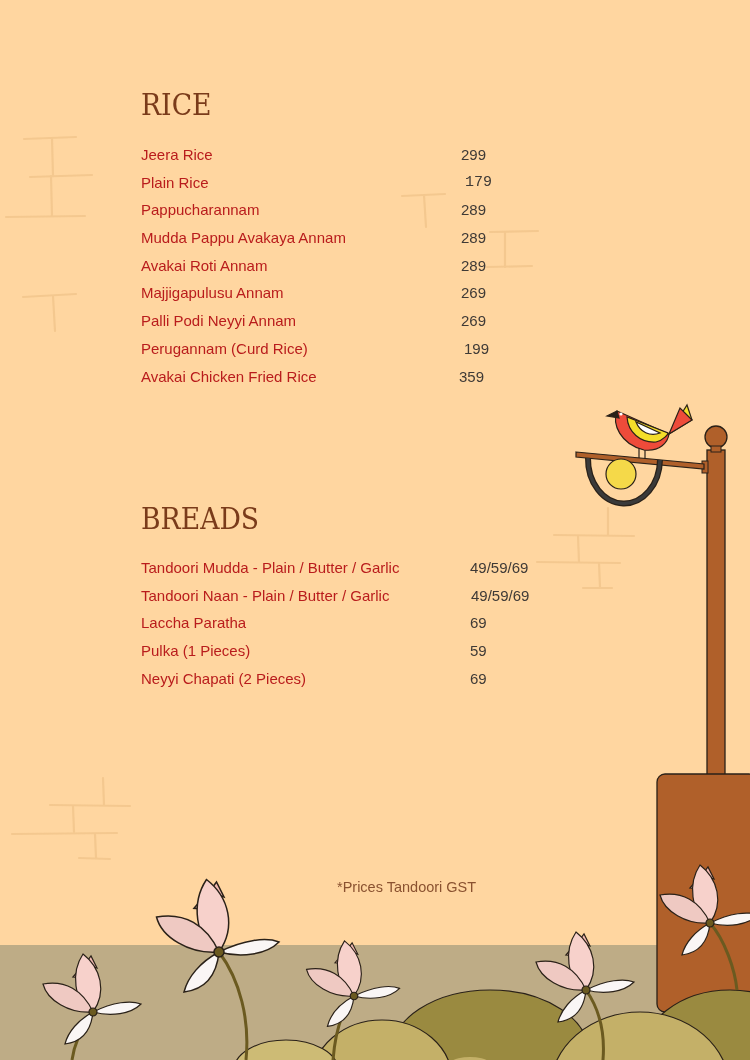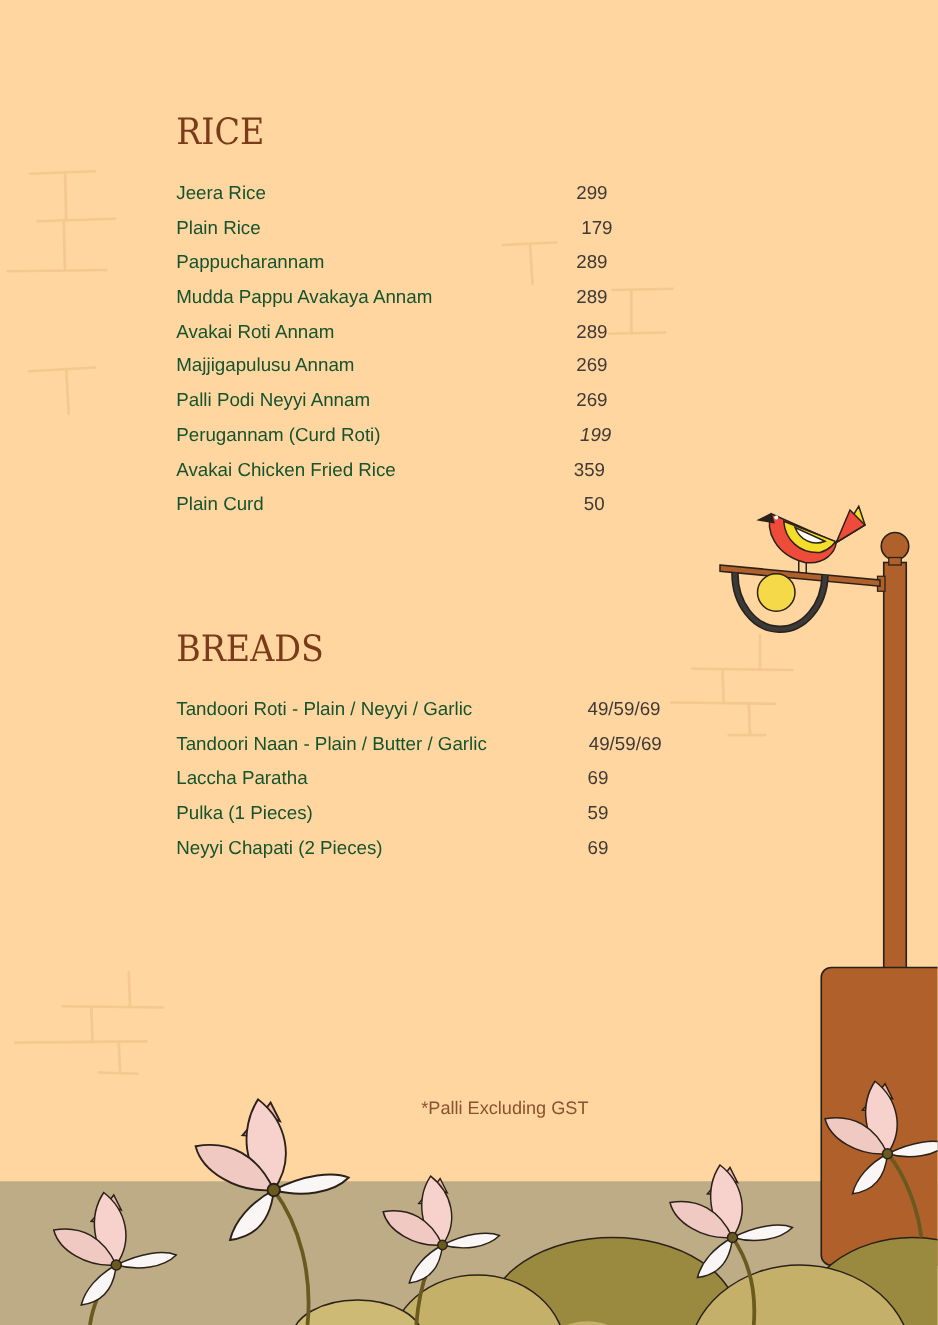--- a/index.html
+++ b/index.html
@@ -20,21 +20,21 @@
     color: #7a3b1a;
     letter-spacing: 0px;
     font-size: 29px;
     transform: scaleX(0.92);
     transform-origin: left center;
   }
   .menu-list { position: absolute; left: 141px; width: 440px; }
   .menu-row { position: relative; height: 27.7px; display: block; }
   .item-name {
     position: absolute; left: 0; top: 0;
-    font-size: 15px; line-height: 20px; color: #14532d;
+    font-size: 15px; line-height: 20px; color: #b91c1c;
     white-space: nowrap;
   }
   .item-price {
     position: absolute; top: 0;
     font-size: 15px; line-height: 20px; color: #3f3a36;
     white-space: nowrap;
     text-align: center;
   }
   .footnote {
     position: absolute; left: 337px; top: 879px;
@@ -139,21 +139,21 @@
   </svg>
 
   <h2 class="section-title" style="top:88px;">RICE</h2>
   <div class="menu-list" style="top:145px;">
     <div class="menu-row">
         <span class="item-name">Jeera Rice</span>
         <span class="item-price" style="left:320px;">299</span>
       </div>
     <div class="menu-row">
         <span class="item-name">Plain Rice</span>
-        <span class="item-price" style="left:324px;">179</span>
+        <span class="item-price" style="left:324px;font-family:Liberation Mono, monospace;">179</span>
       </div>
     <div class="menu-row">
         <span class="item-name">Pappucharannam</span>
         <span class="item-price" style="left:320px;">289</span>
       </div>
     <div class="menu-row">
         <span class="item-name">Mudda Pappu Avakaya Annam</span>
         <span class="item-price" style="left:320px;">289</span>
       </div>
     <div class="menu-row">
@@ -162,52 +162,48 @@
       </div>
     <div class="menu-row">
         <span class="item-name">Majjigapulusu Annam</span>
         <span class="item-price" style="left:320px;">269</span>
       </div>
     <div class="menu-row">
         <span class="item-name">Palli Podi Neyyi Annam</span>
         <span class="item-price" style="left:320px;">269</span>
       </div>
     <div class="menu-row">
-        <span class="item-name">Perugannam (Curd Roti)</span>
-        <span class="item-price" style="left:323px;font-style:italic;">199</span>
+        <span class="item-name">Perugannam (Curd Rice)</span>
+        <span class="item-price" style="left:323px;">199</span>
       </div>
     <div class="menu-row">
         <span class="item-name">Avakai Chicken Fried Rice</span>
         <span class="item-price" style="left:318px;">359</span>
       </div>
-    <div class="menu-row">
-        <span class="item-name">Plain Curd</span>
-        <span class="item-price" style="left:326px;">50</span>
-      </div>
   </div>
 
   <h2 class="section-title" style="top:502px;">BREADS</h2>
   <div class="menu-list" style="top:558px;">
     <div class="menu-row">
-        <span class="item-name">Tandoori Roti - Plain / Neyyi / Garlic</span>
+        <span class="item-name">Tandoori Mudda - Plain / Butter / Garlic</span>
         <span class="item-price" style="left:329px;">49/59/69</span>
       </div>
     <div class="menu-row">
         <span class="item-name">Tandoori Naan - Plain / Butter / Garlic</span>
         <span class="item-price" style="left:330px;">49/59/69</span>
       </div>
     <div class="menu-row">
         <span class="item-name">Laccha Paratha</span>
         <span class="item-price" style="left:329px;">69</span>
       </div>
     <div class="menu-row">
         <span class="item-name">Pulka (1 Pieces)</span>
         <span class="item-price" style="left:329px;">59</span>
       </div>
     <div class="menu-row">
         <span class="item-name">Neyyi Chapati (2 Pieces)</span>
         <span class="item-price" style="left:329px;">69</span>
       </div>
   </div>
 
-  <div class="footnote">*Palli Excluding GST</div>
+  <div class="footnote">*Prices Tandoori GST</div>
 
 </div>
 
 </body></html>

